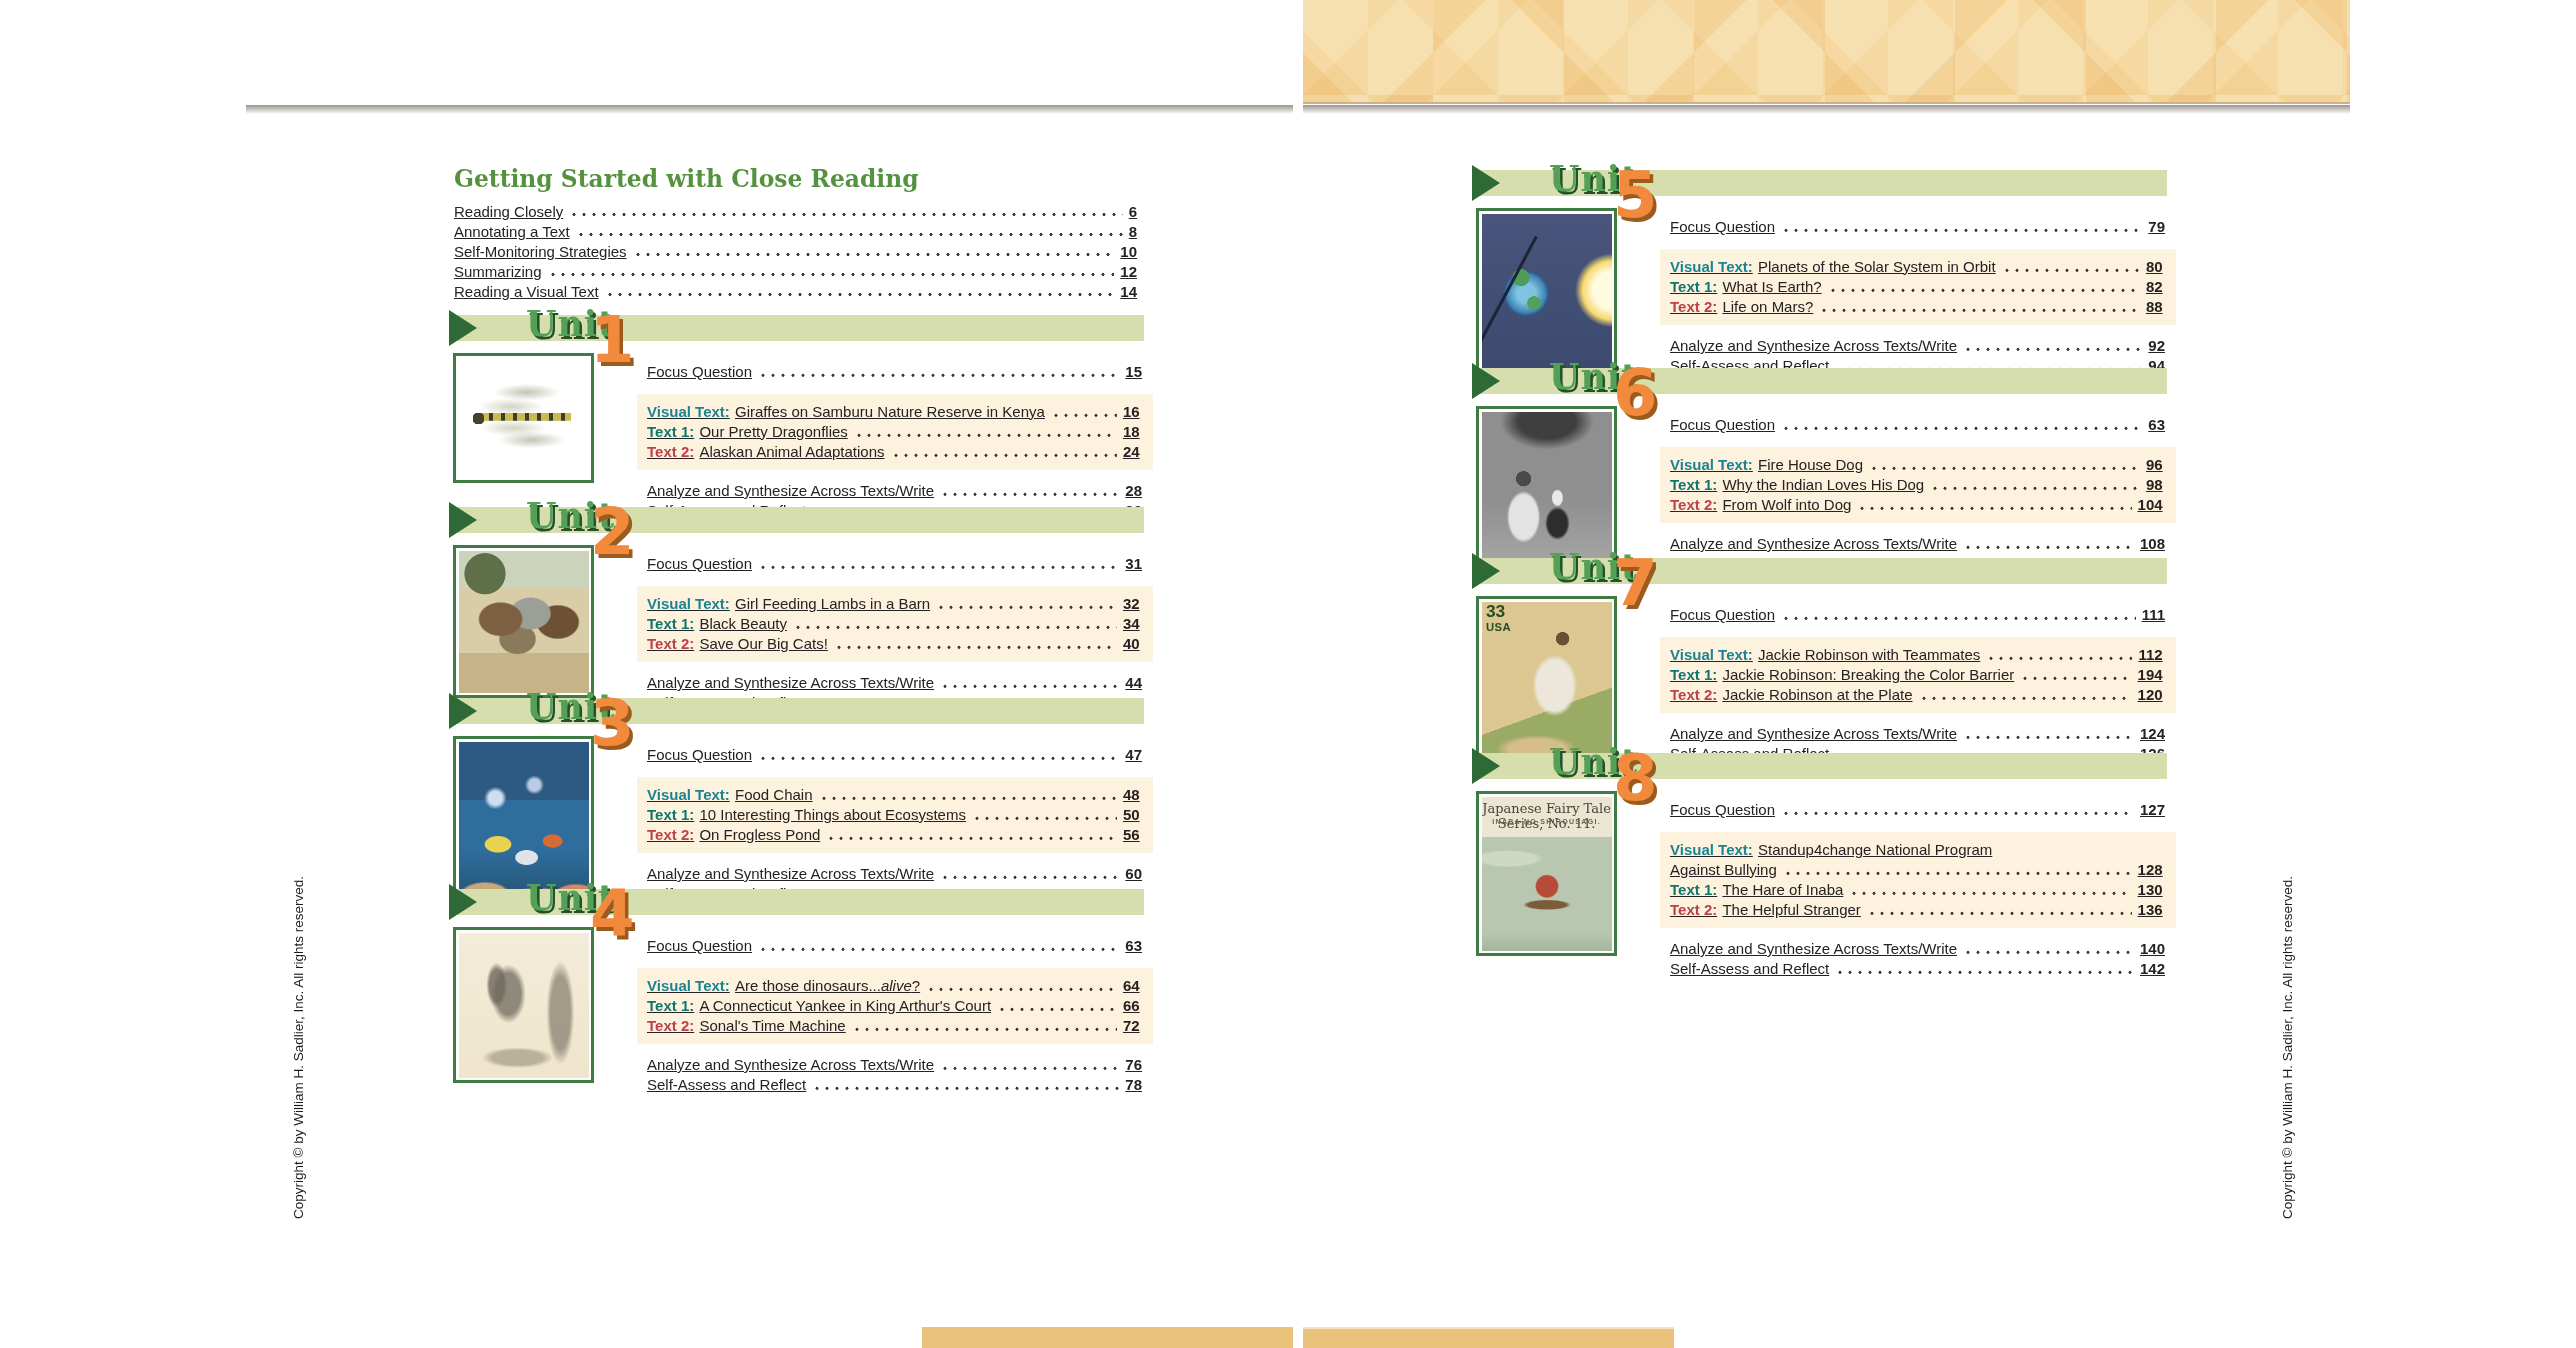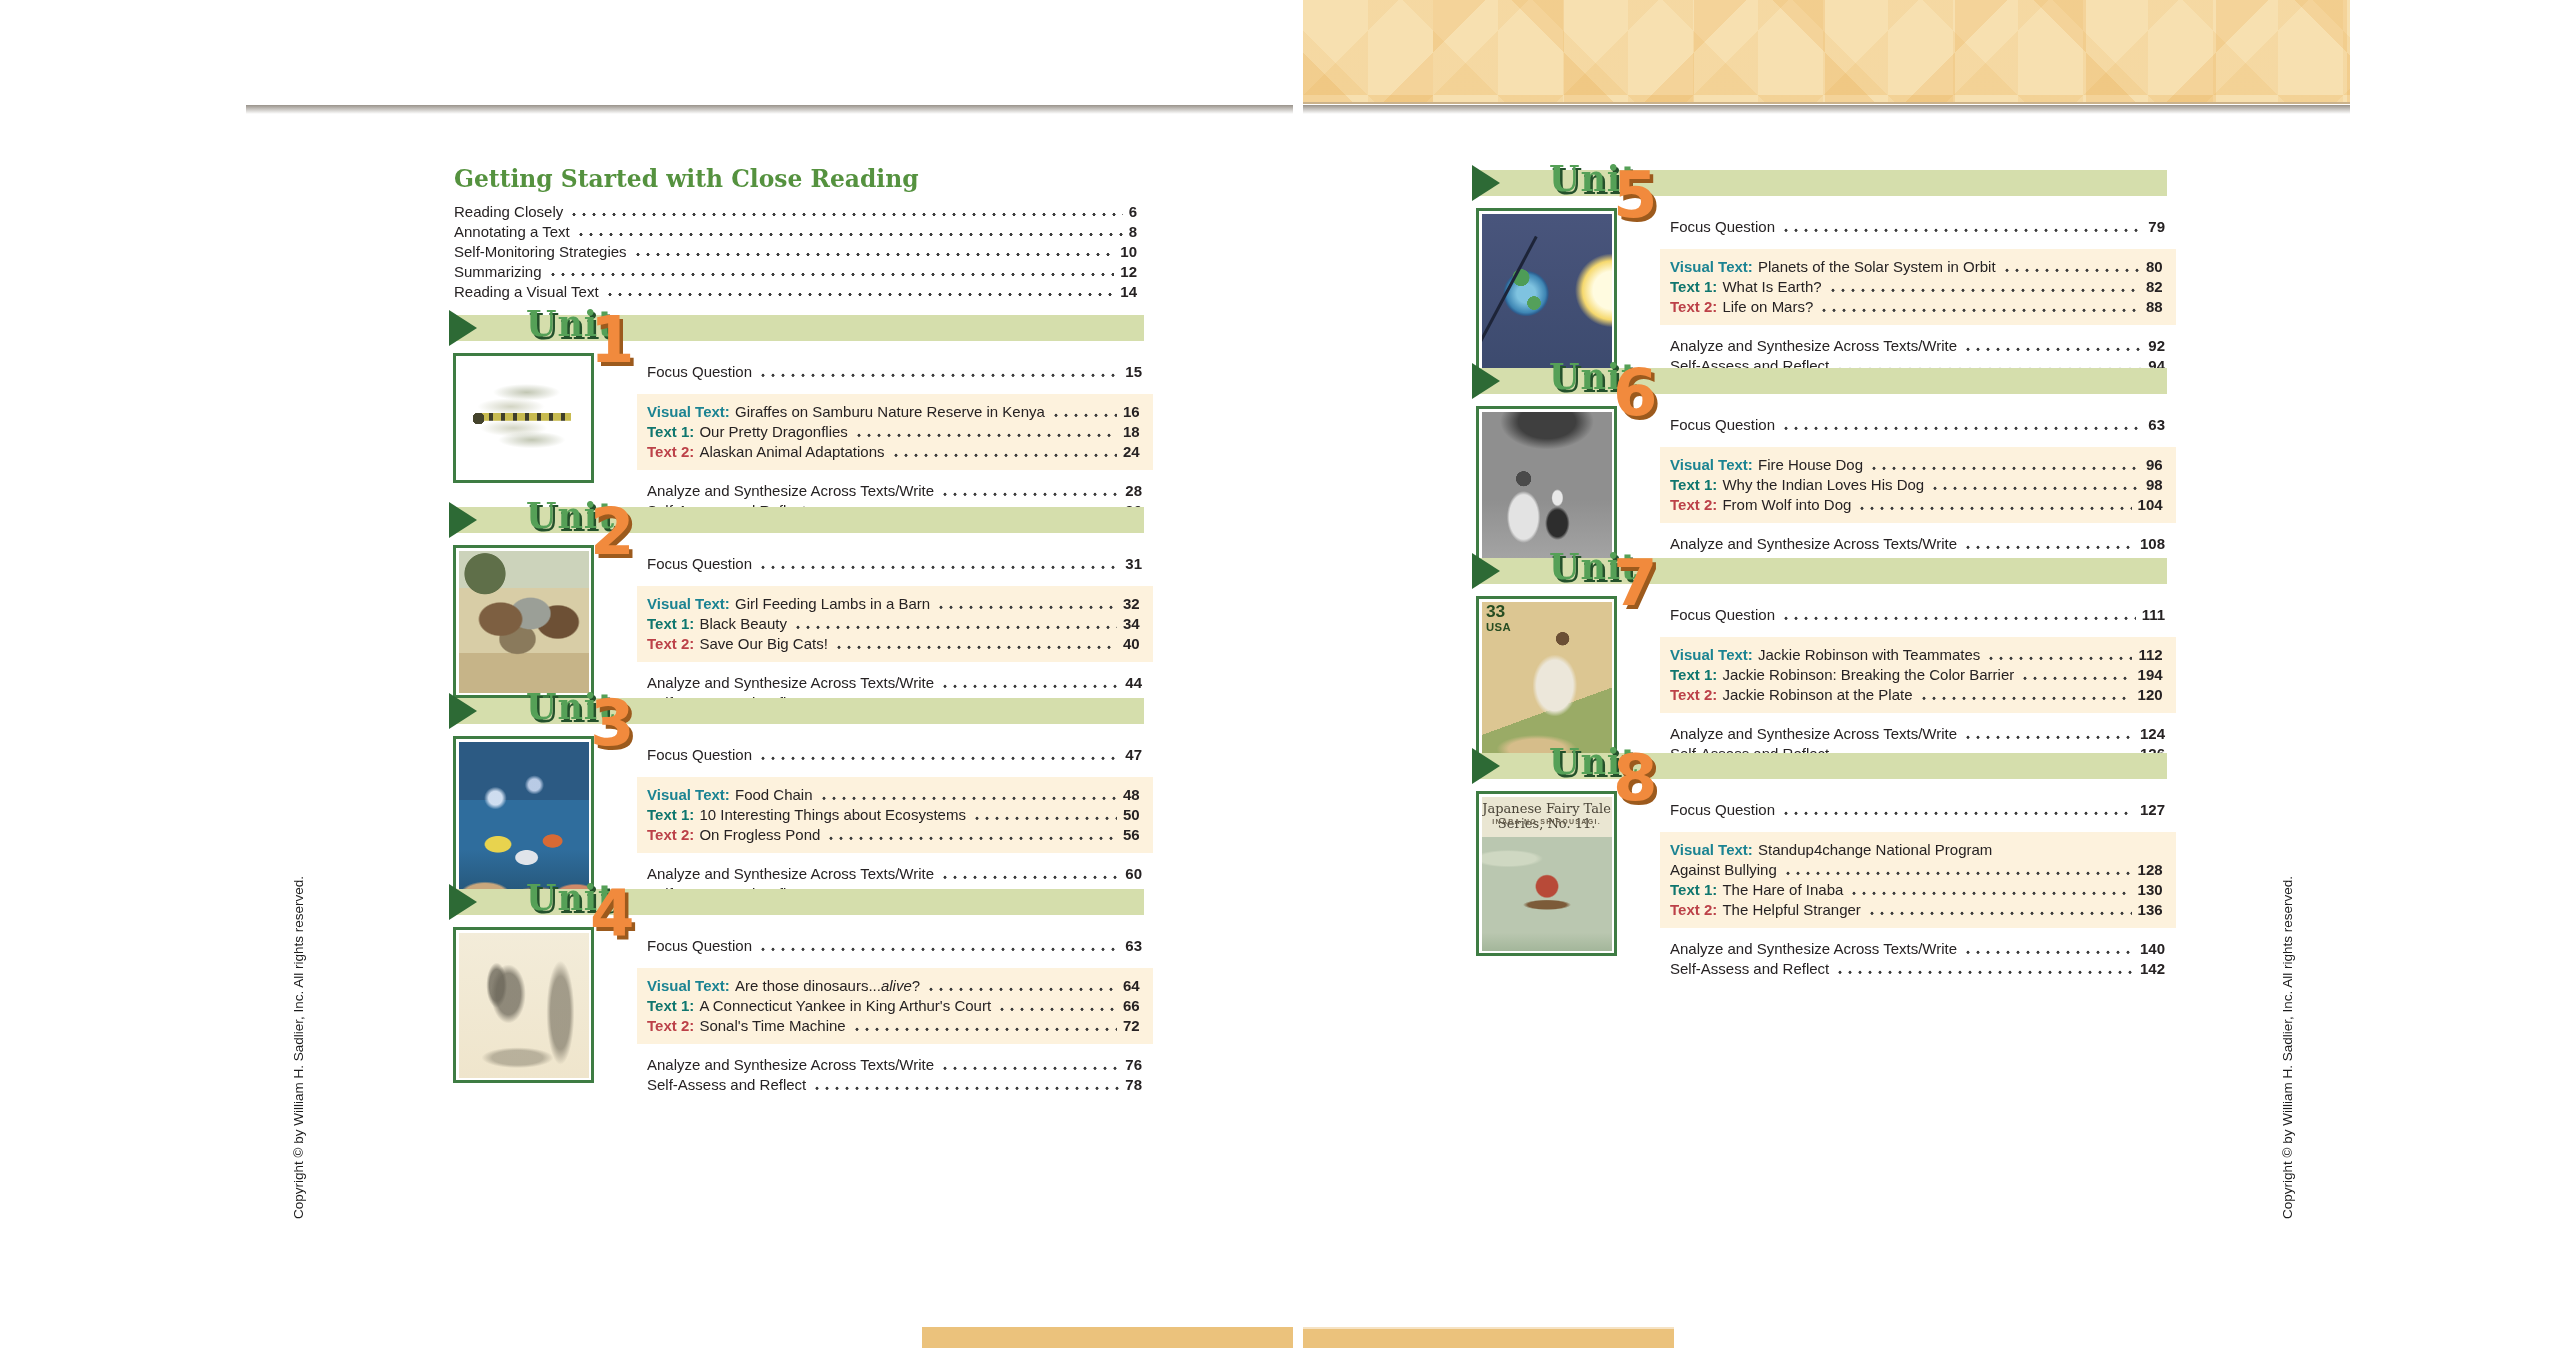--- a/index.html
+++ b/index.html
@@ -30,21 +30,21 @@
   #contents-arrow{position:absolute;right:5.2px;top:50%;transform:translateY(-50%);
     width:0;height:0;border-top:32px solid transparent;border-bottom:32px solid transparent;
     border-right:54px solid #cf9222;}
 
   
   #intro{position:absolute;left:454px;top:165px;width:683px;}
   #intro-heading{font-family:"DejaVu Serif","Liberation Serif",serif;font-weight:bold;
     font-size:23.4px;color:#55923f;margin:0 0 8.7px 0;}
 
   
-  .toc-row{display:flex;align-items:flex-end;font-size:15px;line-height:20px;color:#262223;}
+  .toc-row{display:flex;align-items:flex-end;font-size:15px;line-height:20px;color:#262223;text-decoration:underline;}
   .toc-label{white-space:nowrap;}
   .prefix{font-weight:bold;margin-right:5.2px;}
   .prefix.visual{color:#1b8392;}
   .prefix.text1{color:#0f766e;}
   .prefix.text2{color:#bc4148;}
   .leader{flex:1 1 auto;min-width:14px;height:8.7px;align-self:flex-end;margin:0 6px 2.6px 6px;
     background-image:radial-gradient(circle, #3b3b3b 1.4px, rgba(0,0,0,0) 1.7px);
     background-size:10px 8.7px;background-repeat:repeat-x;background-position:0 center;}
   .pagenum{font-weight:bold;white-space:nowrap;}
 

